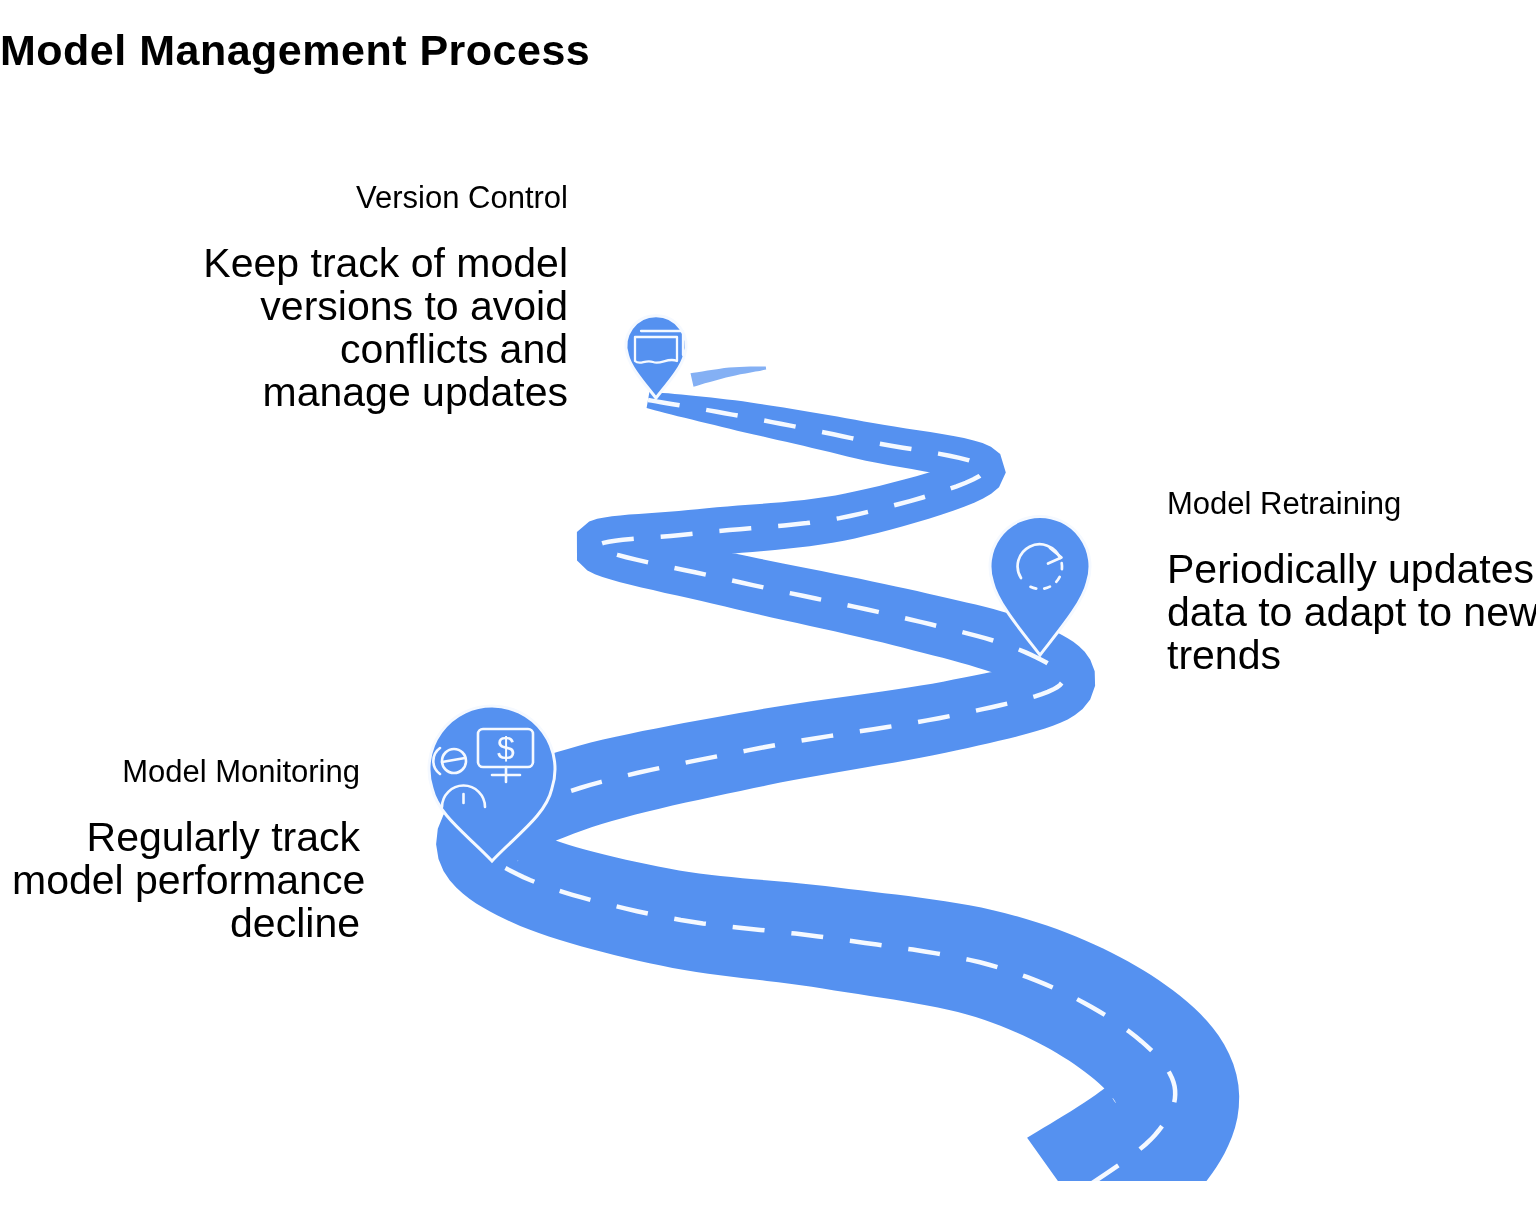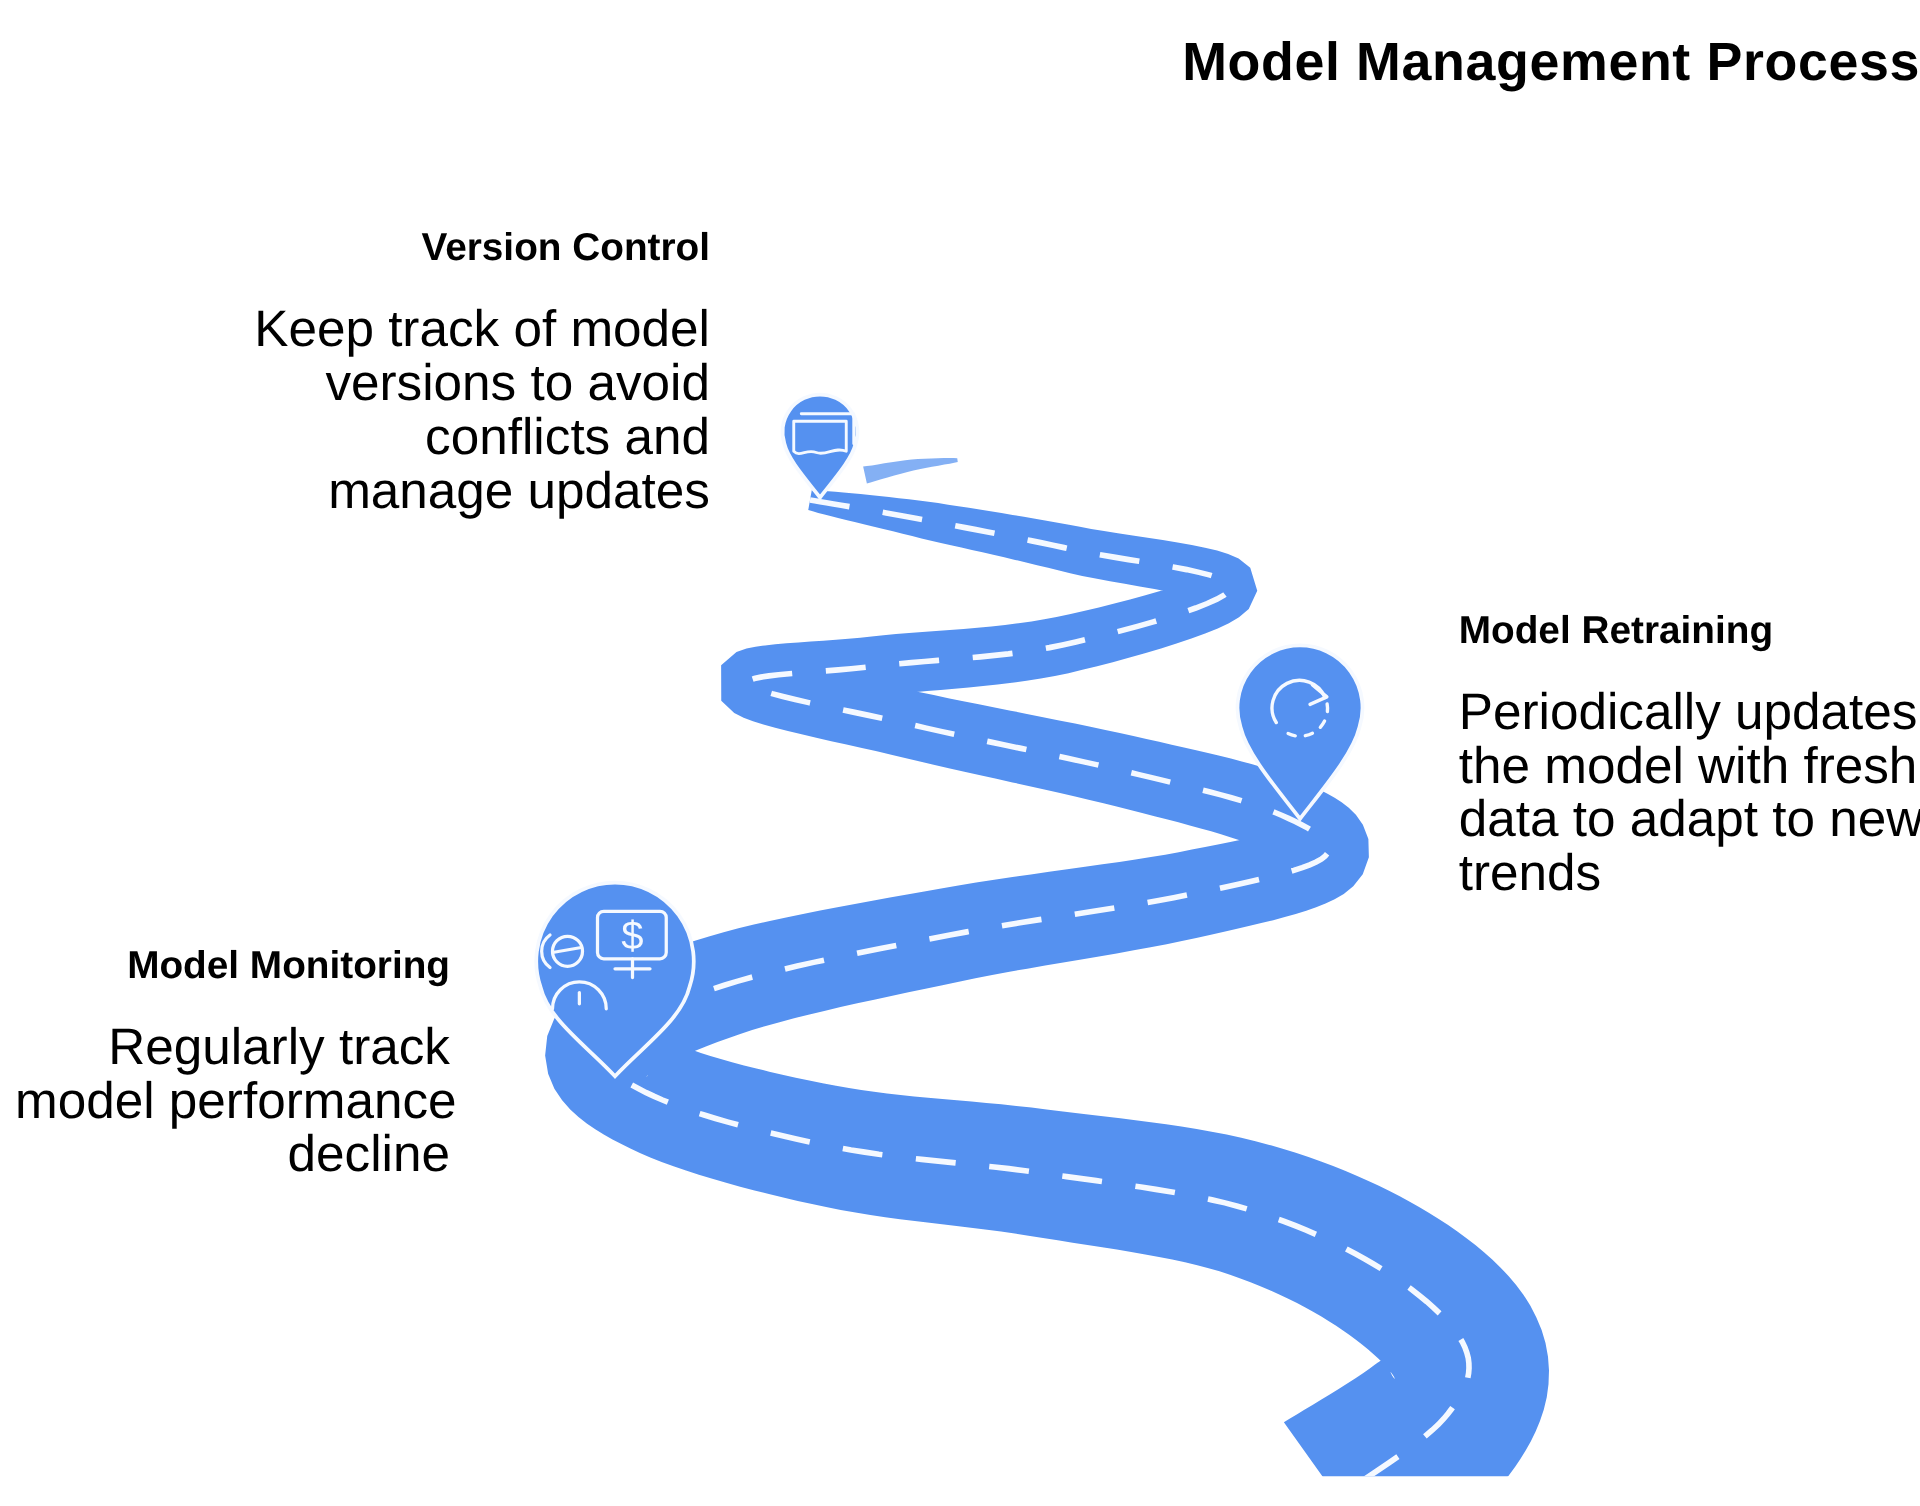--- a/index.html
+++ b/index.html
@@ -1,22 +1,22 @@
 <!DOCTYPE html>
 <html style="--road: #5591F0; --marking: #F5F9FF;"><head>
 <meta charset="utf-8">
 <style>
   html,body{margin:0;padding:0;background:#ffffff;}
   body{width:1536px;height:1205px;position:relative;overflow:hidden;
        font-family:"Liberation Sans", sans-serif;color:#000;}
   :root{--road:#5591F0;--marking:#F5F9FF;}
-  .title{position:absolute;top:26px;left:0;width:100%;text-align:right;
+  .title{position:absolute;top:26px;left:0;width:100%;text-align:left;
          font-size:43px;font-weight:700;letter-spacing:0.5px;}
   .block{position:absolute;}
-  .block .heading{font-size:31px;font-weight:700;line-height:43px;margin:0 0 23px 0;}
+  .block .heading{font-size:31px;font-weight:400;line-height:43px;margin:0 0 23px 0;}
   .block .line{font-size:41px;line-height:43px;white-space:nowrap;}
   .align-right{text-align:right;}
   .align-left{text-align:left;}
   #block-version-control{left:160px;top:176px;width:408px;}
   #block-model-retraining{left:1167px;top:482px;width:360px;}
   #block-model-monitoring{left:12px;top:750px;width:348px;}
   #road-svg{position:absolute;left:0;top:0;}
   .pin-body{fill:var(--road);stroke:var(--marking);stroke-width:3;}
   .icon-stroke{fill:none;stroke:var(--marking);stroke-linecap:round;stroke-linejoin:round;}
   .road-fill{fill:var(--road);}
@@ -76,21 +76,20 @@
   <div class="heading">Version Control</div>
   <div class="line">Keep track of model</div>
   <div class="line">versions to avoid</div>
   <div class="line">conflicts and</div>
   <div class="line">manage updates</div>
 </div>
 
 <div class="block align-left" id="block-model-retraining">
   <div class="heading">Model Retraining</div>
   <div class="line">Periodically updates</div>
-  <div class="line">the model with fresh</div>
   <div class="line">data to adapt to new</div>
   <div class="line">trends</div>
 </div>
 
 <div class="block align-right" id="block-model-monitoring">
   <div class="heading">Model Monitoring</div>
   <div class="line">Regularly track</div>
   <div class="line">model performance</div>
   <div class="line">decline</div>
 </div>

